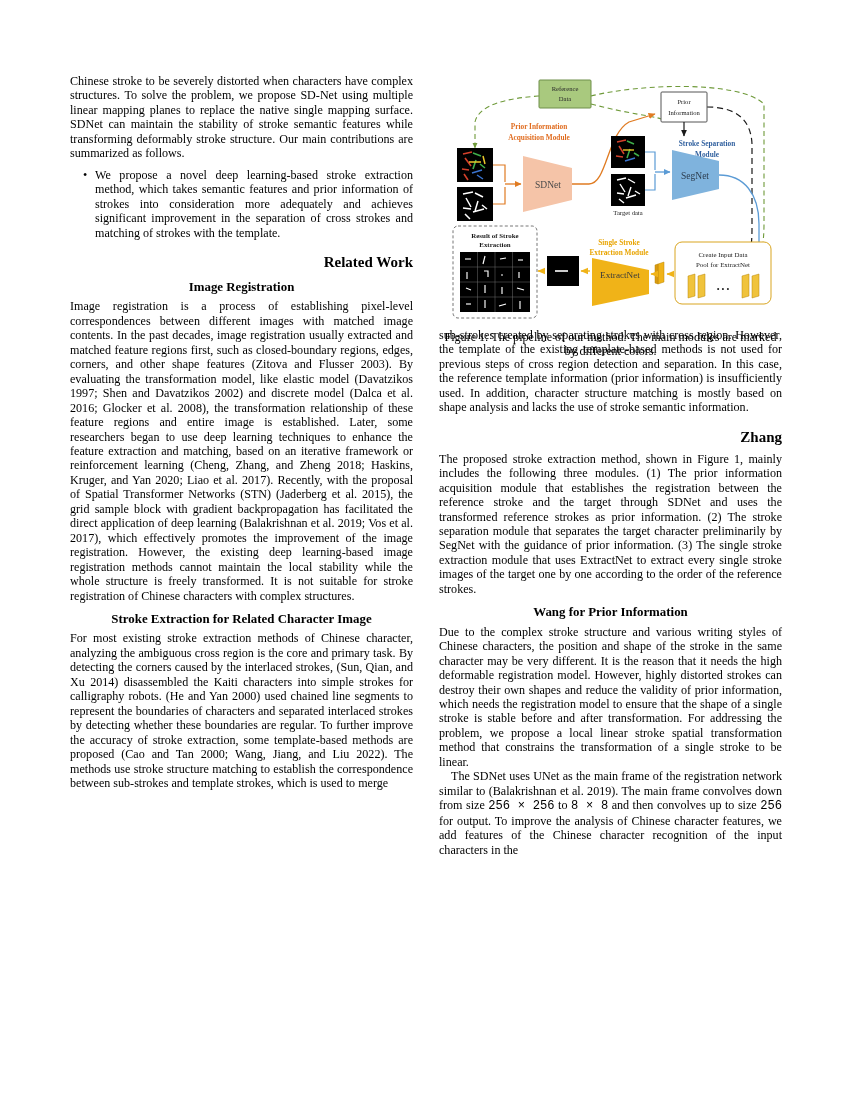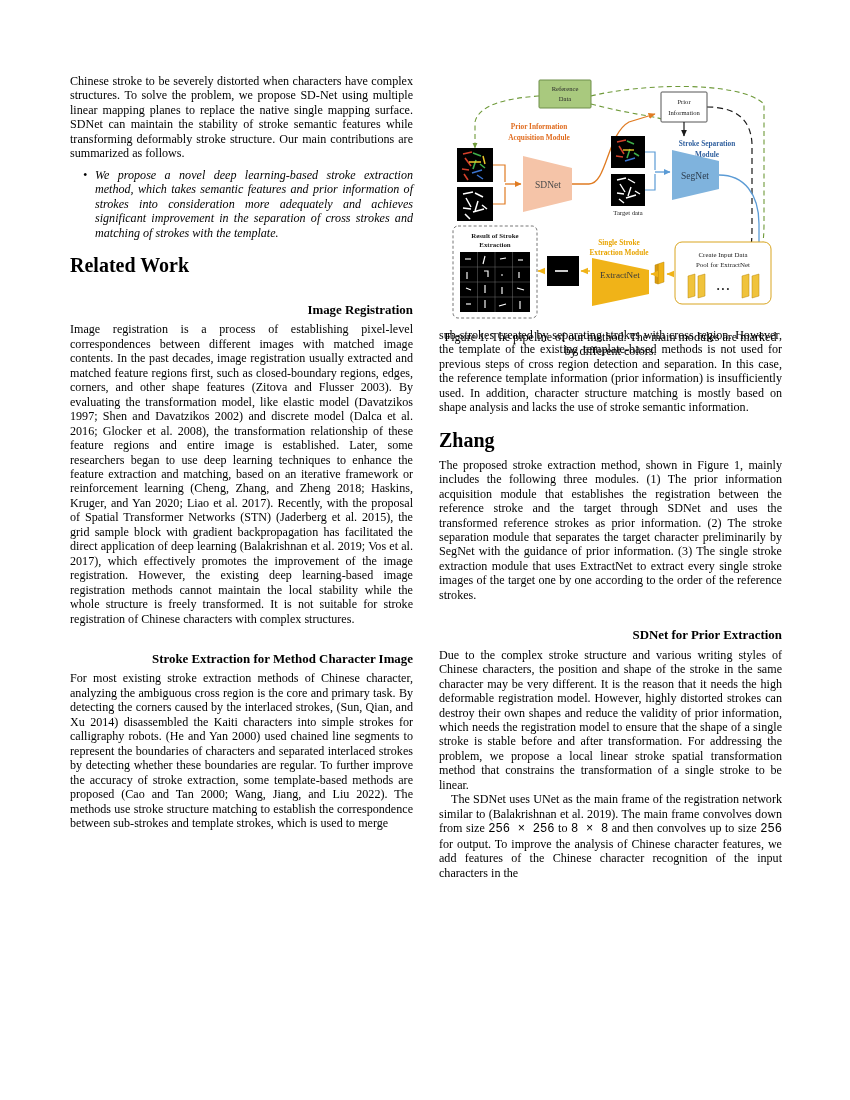--- a/index.html
+++ b/index.html
@@ -36,38 +36,37 @@
   p.body {
     margin: 0 0 0 0;
     font-size: 12.1px;
     line-height: 14.45px;
     text-align: justify;
     text-justify: inter-word;
     hyphens: manual;
   }
   p.body + p.body { text-indent: 12px; }
   .sec-head {
-    font-size: 20px;
+    font-size: 15px;
     font-weight: bold;
-    text-align: left;
+    text-align: right;
     margin: 13px 0 6px 0;
     line-height: 1.2;
   }
   .sub-head {
     font-size: 12.9px;
     font-weight: bold;
-    text-align: right;
-    margin: 26px 0 4px 0;
+    text-align: center;
+    margin: 9px 0 4px 0;
     line-height: 1.2;
   }
   ul.bullets {
     margin: 7px 0 0 0;
     padding: 0 0 0 15px;
     list-style: none;
-    font-style: italic;
   }
   ul.bullets li {
     font-size: 12.1px;
     line-height: 14.45px;
     text-align: justify;
     position: relative;
     margin-bottom: 3px;
     padding-left: 10px;
   }
   ul.bullets li::before {
@@ -108,21 +107,21 @@
       <ul class="bullets">
         <li>We propose a novel deep learning-based stroke extraction method, which takes semantic features and prior information of strokes into consideration more adequately and achieves significant improvement in the separation of cross strokes and matching of strokes with the template.</li>
       </ul>
 
       <h2 class="sec-head">Related Work</h2>
 
       <h3 class="sub-head">Image Registration</h3>
 
       <p class="body">Image registration is a process of establishing pixel-level correspondences between different images with matched image contents. In the past decades, image registration usually extracted and matched feature regions first, such as closed-boundary regions, edges, corners, and other shape features (Zitova and Flusser 2003). By evaluating the transformation model, like elastic model (Davatzikos 1997; Shen and Davatzikos 2002) and discrete model (Dalca et al. 2016; Glocker et al. 2008), the transformation relationship of these feature regions and entire image is established. Later, some researchers began to use deep learning techniques to enhance the feature extraction and matching, based on an iterative framework or reinforcement learning (Cheng, Zhang, and Zheng 2018; Haskins, Kruger, and Yan 2020; Liao et al. 2017). Recently, with the proposal of Spatial Transformer Networks (STN) (Jaderberg et al. 2015), the grid sample block with gradient backpropagation has facilitated the direct application of deep learning (Balakrishnan et al. 2019; Vos et al. 2017), which effectively promotes the improvement of the image registration. However, the existing deep learning-based image registration methods cannot maintain the local stability while the whole structure is freely transformed. It is not suitable for stroke registration of Chinese characters with complex structures.</p>
 
-      <h3 class="sub-head">Stroke Extraction for Method Character Image</h3>
+      <h3 class="sub-head">Stroke Extraction for Related Character Image</h3>
 
       <p class="body">For most existing stroke extraction methods of Chinese character, analyzing the ambiguous cross region is the core and primary task. By detecting the corners caused by the interlaced strokes, (Sun, Qian, and Xu 2014) disassembled the Kaiti characters into simple strokes for calligraphy robots. (He and Yan 2000) used chained line segments to represent the boundaries of characters and separated interlaced strokes by detecting whether these boundaries are regular. To further improve the accuracy of stroke extraction, some template-based methods are proposed (Cao and Tan 2000; Wang, Jiang, and Liu 2022). The methods use stroke structure matching to establish the correspondence between sub-strokes and template strokes, which is used to merge</p>
     </div>
 
     <div class="col">
 
       <div class="figure">
         <svg class="fig-svg" width="343" height="250" viewBox="0 0 343 250">
           <defs>
             <marker id="ar-orange" markerWidth="6" markerHeight="6" refX="5" refY="3" orient="auto">
@@ -285,21 +284,21 @@
 
         <p class="fig-caption">Figure 1: The pipeline of our method. The main modules are marked by different colors.</p>
       </div>
 
       <p class="body">sub-strokes created by separating strokes with cross region. However, the template of the existing template-based methods is not used for previous steps of cross region detection and separation. In this case, the reference template information (prior information) is insufficiently used. In addition, character structure matching is mostly based on shape analysis and lacks the use of stroke semantic information.</p>
 
       <h2 class="sec-head">Zhang</h2>
 
       <p class="body">The proposed stroke extraction method, shown in Figure 1, mainly includes the following three modules. (1) The prior information acquisition module that establishes the registration between the reference stroke and the target through SDNet and uses the transformed reference strokes as prior information. (2) The stroke separation module that separates the target character preliminarily by SegNet with the guidance of prior information. (3) The single stroke extraction module that uses ExtractNet to extract every single stroke images of the target one by one according to the order of the reference strokes.</p>
 
-      <h3 class="sub-head">SDNet for Prior Extraction</h3>
+      <h3 class="sub-head">Wang for Prior Information</h3>
 
       <p class="body">Due to the complex stroke structure and various writing styles of Chinese characters, the position and shape of the stroke in the same character may be very different. It is the reason that it needs the high deformable registration model. However, highly distorted strokes can destroy their own shapes and reduce the validity of prior information, which needs the registration model to ensure that the shape of a single stroke is stable before and after transformation. For addressing the problem, we propose a local linear stroke spatial transformation method that constrains the transformation of a single stroke to be linear.</p>
 
       <p class="body">
         <span>The SDNet uses UNet as the main frame of the registration network similar to (Balakrishnan et al. 2019). The main frame convolves down from size </span><span class="mathnum">256 × 256</span><span> to </span><span class="mathnum">8 × 8</span><span> and then convolves up to size </span><span class="mathnum">256</span><span> for output. To improve the analysis of Chinese character features, we add features of the Chinese character recognition of the input characters in the</span>
       </p>
     </div>
   </div>
 </div>
 

